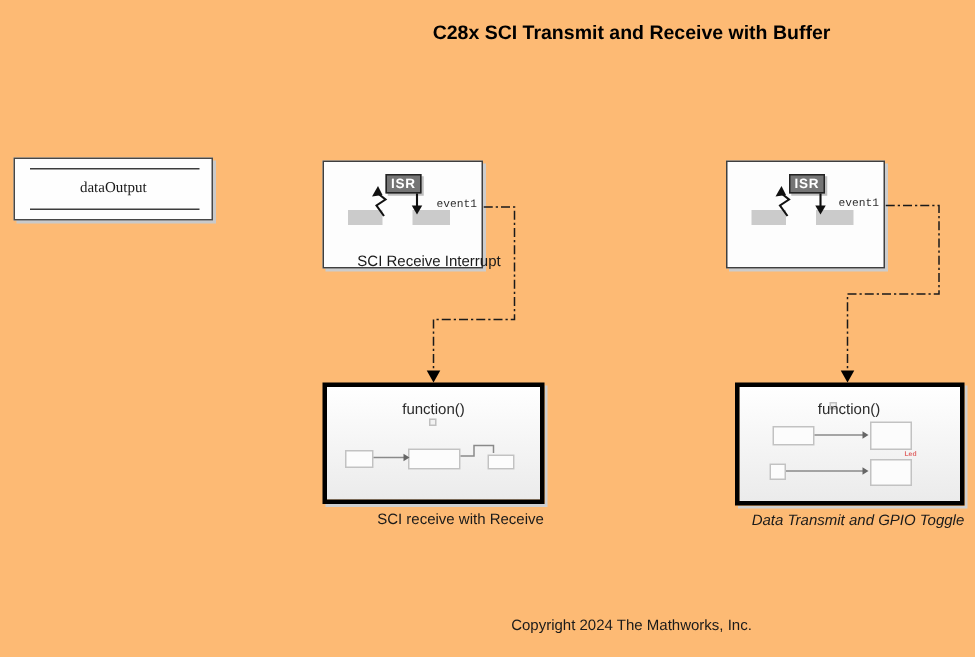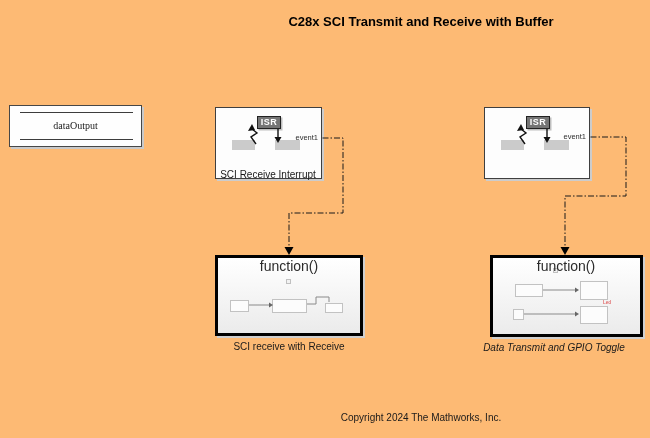--- a/index.html
+++ b/index.html
@@ -24,34 +24,34 @@
 
   
   .isr{position:absolute;top:107px;height:72px;box-sizing:border-box;background:#fdfdfd;
     border:1.5px solid #3f3f3f;box-shadow:2px 2px 0 #cccccc;}
   .isr-sci{left:215px;width:107px;}
   .isr-gpio{left:484px;width:106px;}
   .badge{position:absolute;width:24px;height:13px;box-sizing:border-box;background:#757575;
     border:1px solid #222;color:#fff;font-size:9px;font-weight:bold;text-align:center;
     line-height:11px;box-shadow:1.5px 1.5px 0 #bfbfbf;letter-spacing:0.5px;}
   .stub{position:absolute;background:#cbcbcb;height:10px;}
-  .port-label{position:absolute;font-size:7.5px;color:#2e2e2e;text-align:right;width:32px;}
+  .port-label{position:absolute;font-size:7.5px;color:#2e2e2e;text-align:right;width:32px;font-family:Liberation Mono, monospace;}
 
   
   .fcn{position:absolute;top:255px;box-sizing:border-box;border:3px solid #000;
     background:linear-gradient(180deg,#ffffff 0%,#ebebeb 100%);box-shadow:2px 2px 0 #cfcfcf;}
   .fcn-sci{left:215px;width:148px;height:81px;}
   .fcn-gpio{left:490px;width:153px;height:82px;}
-  .fcn-header{top:258px;font-size:14px;color:#2b2b2b;}
+  .fcn-header{top:268px;font-size:10px;color:#2b2b2b;}
   .chip{position:absolute;width:5px;height:5px;box-sizing:border-box;
     border:1px solid #c0c0c0;background:#f2f2f2;}
   .mini{position:absolute;box-sizing:border-box;border:1px solid #c2c2c2;background:#fcfcfc;}
   .mini-tag{position:absolute;font-size:4.5px;font-weight:bold;line-height:5px;}
 
-  .caption{font-size:10px;color:#1a1a1a;}
+  .caption{font-size:10px;color:#1a1a1a;margin-left:18px;}
 
   .overlay{position:absolute;left:0;top:0;z-index:10;pointer-events:none;}
 </style>
 </head>
 <body>
 
 <div class="canvas">
 
   <div class="abs center-x model-title">C28x SCI Transmit and Receive with Buffer</div>
 

